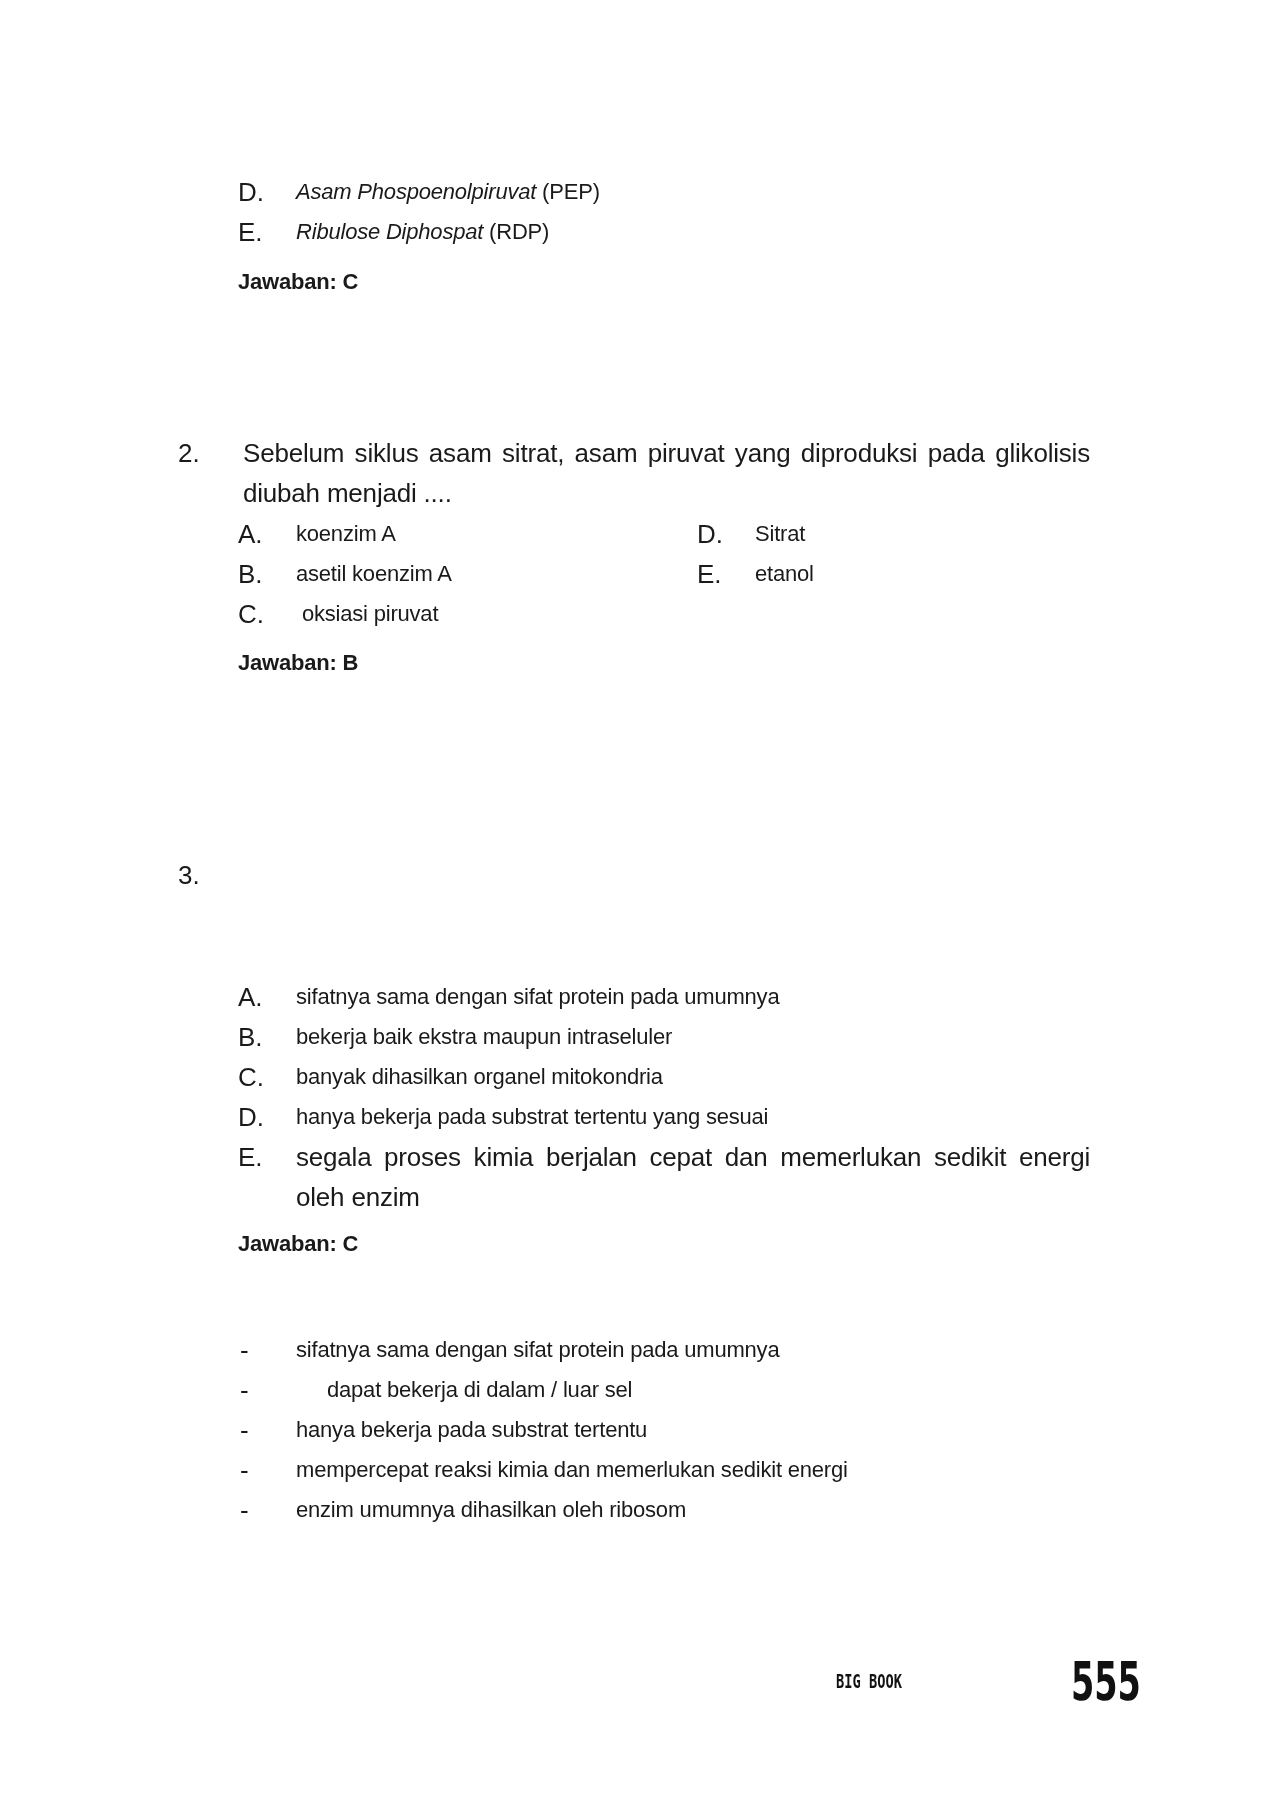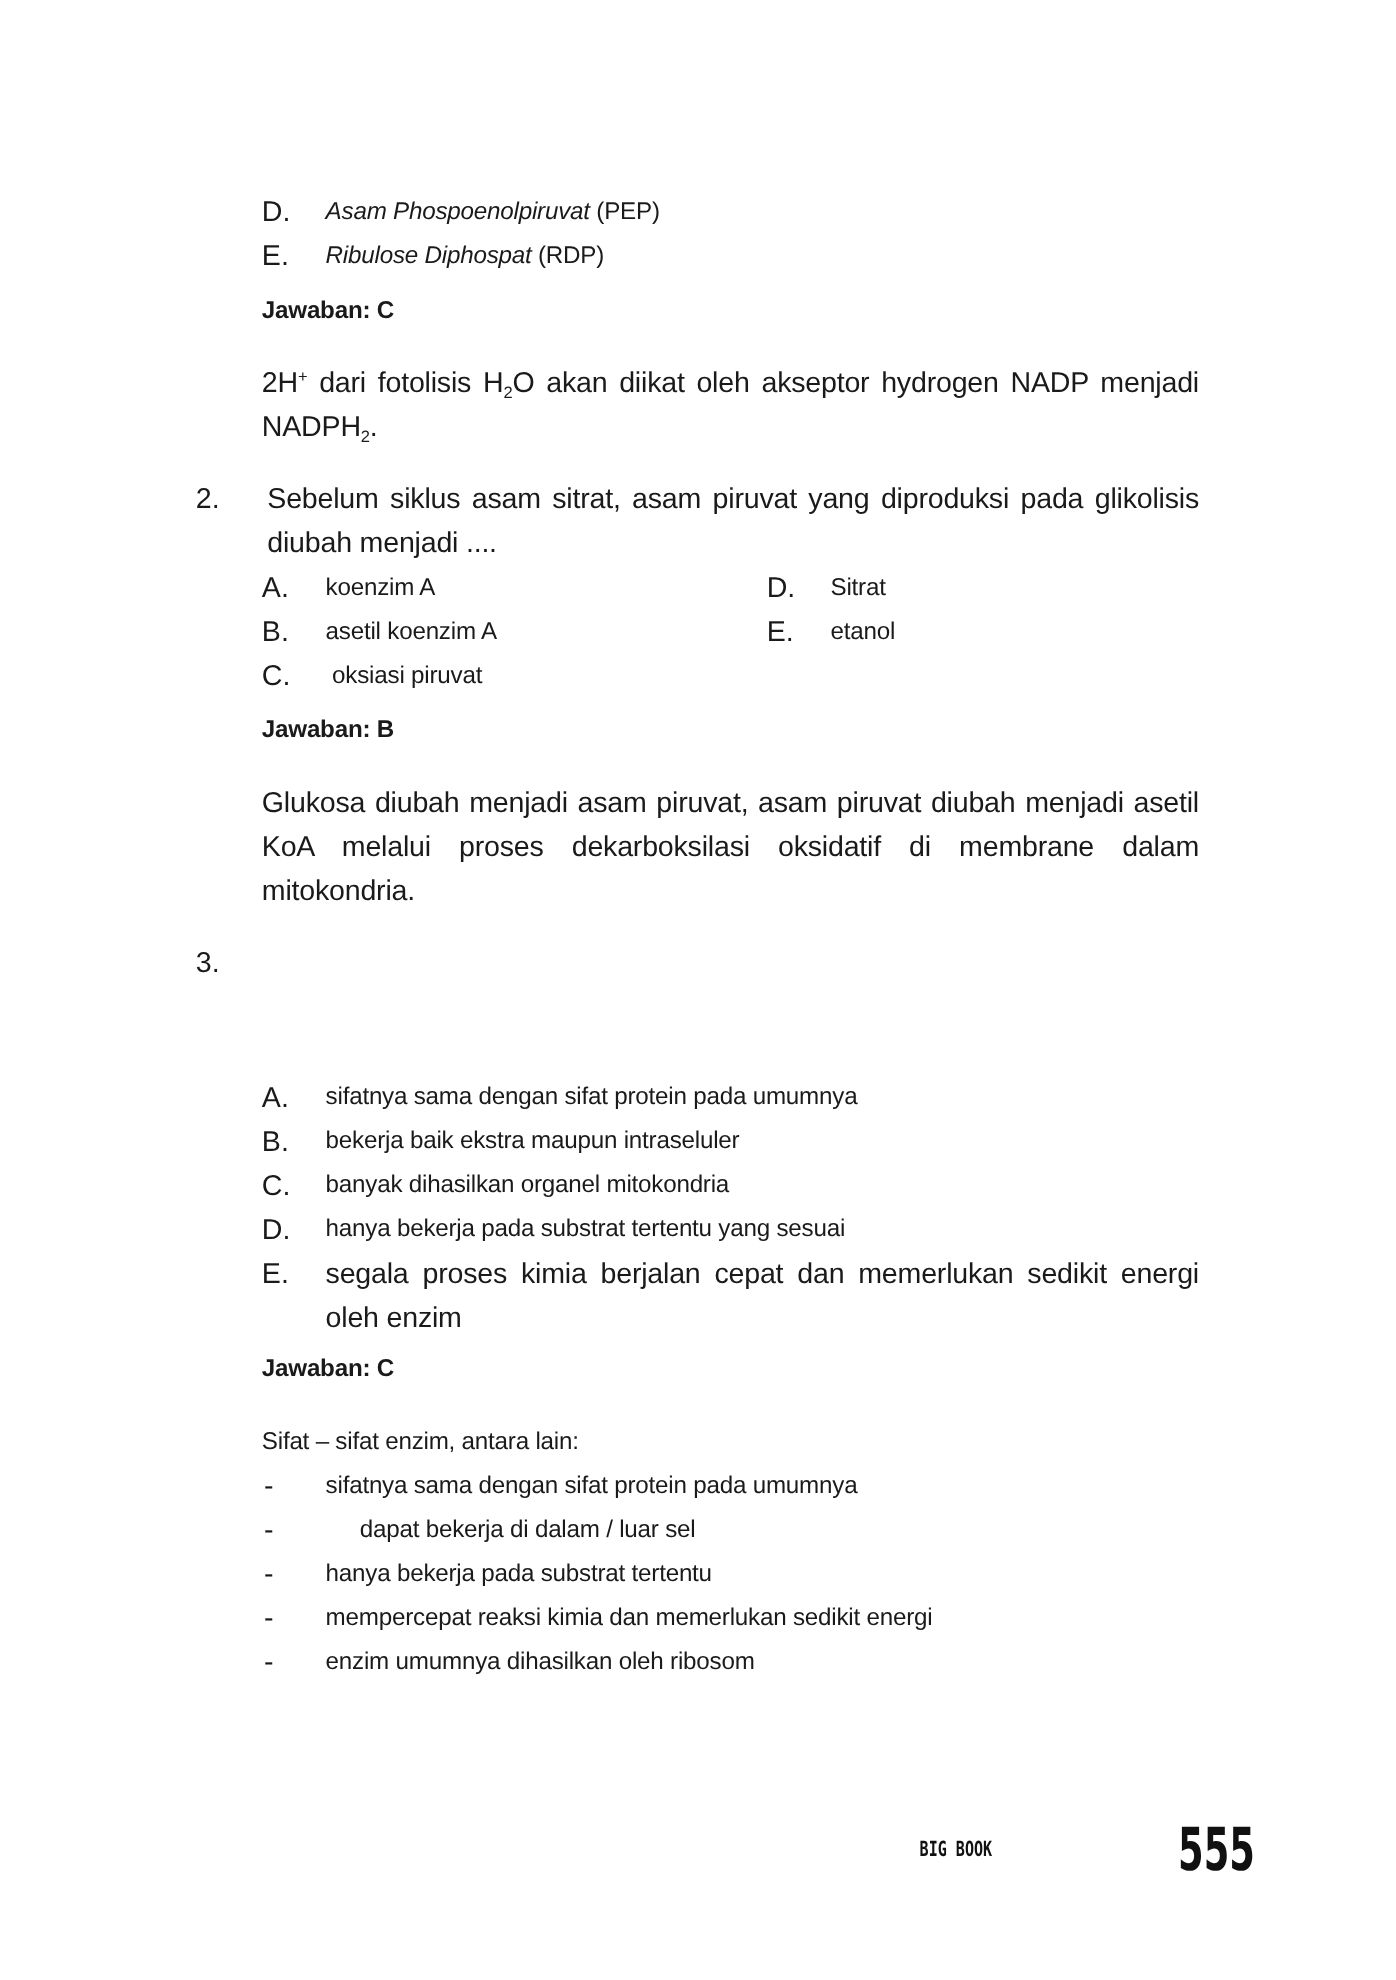--- a/index.html
+++ b/index.html
@@ -53,21 +53,20 @@
     <span class="lab" style="left:238px; top:172px;">D.</span>
     <span class="line" style="left:296px; top:172px;"><span class="it">Asam Phospoenolpiruvat</span><span> (PEP)</span></span>
   </div>
   <div>
     <span class="lab" style="left:238px; top:212px;">E.</span>
     <span class="line" style="left:296px; top:212px;"><span class="it">Ribulose Diphospat</span><span> (RDP)</span></span>
   </div>
 
   <div class="line bold" style="left:238px; top:262px;">Jawaban: C</div>
 
-  <div class="just" style="left:238px; top:327px; width:852px;"><span>2H</span><sup>+</sup><span> dari fotolisis H</span><sub>2</sub><span>O akan diikat oleh akseptor hydrogen NADP menjadi NADPH</span><sub>2</sub><span>.</span></div>
 
   <div class="lab" style="left:178px; top:433px;">2.</div>
   <div class="just" style="left:243px; top:433px; width:847px;">Sebelum siklus asam sitrat, asam piruvat yang diproduksi pada glikolisis diubah menjadi ....</div>
 
   <div>
     <span class="lab" style="left:238px; top:514px;">A.</span>
     <span class="line" style="left:296px; top:514px;">koenzim A</span>
   </div>
   <div>
     <span class="lab" style="left:238px; top:554px;">B.</span>
@@ -81,21 +80,20 @@
     <span class="lab" style="left:697px; top:514px;">D.</span>
     <span class="line" style="left:755px; top:514px;">Sitrat</span>
   </div>
   <div>
     <span class="lab" style="left:697px; top:554px;">E.</span>
     <span class="line" style="left:755px; top:554px;">etanol</span>
   </div>
 
   <div class="line bold" style="left:238px; top:643px;">Jawaban: B</div>
 
-  <div class="just" style="left:238px; top:709px; width:852px;">Glukosa diubah menjadi asam piruvat, asam piruvat diubah menjadi asetil KoA melalui proses dekarboksilasi oksidatif di membrane dalam mitokondria.</div>
 
   <div class="lab" style="left:178px; top:855px;">3.</div>
 
   <div>
     <span class="lab" style="left:238px; top:977px;">A.</span>
     <span class="line" style="left:296px; top:977px;">sifatnya sama dengan sifat protein pada umumnya</span>
   </div>
   <div>
     <span class="lab" style="left:238px; top:1017px;">B.</span>
     <span class="line" style="left:296px; top:1017px;">bekerja baik ekstra maupun intraseluler</span>
@@ -108,21 +106,20 @@
     <span class="lab" style="left:238px; top:1097px;">D.</span>
     <span class="line" style="left:296px; top:1097px;">hanya bekerja pada substrat tertentu yang sesuai</span>
   </div>
   <div>
     <span class="lab" style="left:238px; top:1137px;">E.</span>
     <span class="just" style="left:296px; top:1137px; width:794px;">segala proses kimia berjalan cepat dan memerlukan sedikit energi oleh enzim</span>
   </div>
 
   <div class="line bold" style="left:238px; top:1224px;">Jawaban: C</div>
 
-  <div class="line" style="left:238px; top:1290px;">Sifat – sifat enzim, antara lain:</div>
 
   <div>
     <div>
       <span class="lab" style="left:240px; top:1330px;">-</span>
       <span class="line" style="left:296px; top:1330px;">sifatnya sama dengan sifat protein pada umumnya</span>
     </div>
     <div>
       <span class="lab" style="left:240px; top:1370px;">-</span>
       <span class="line" style="left:296px; top:1370px;margin-left:31px;">dapat bekerja di dalam / luar sel</span>
     </div>

